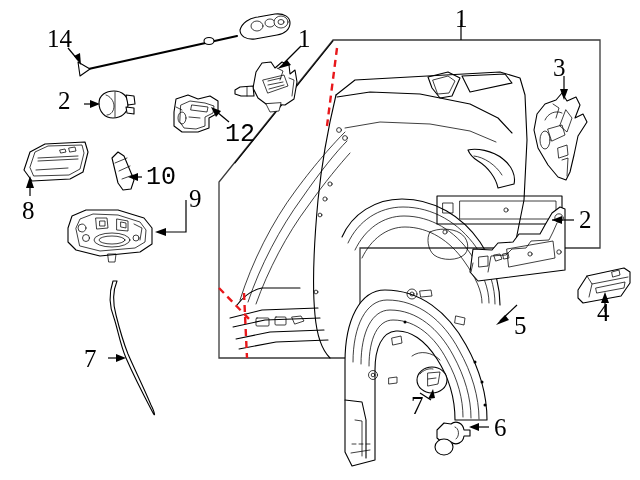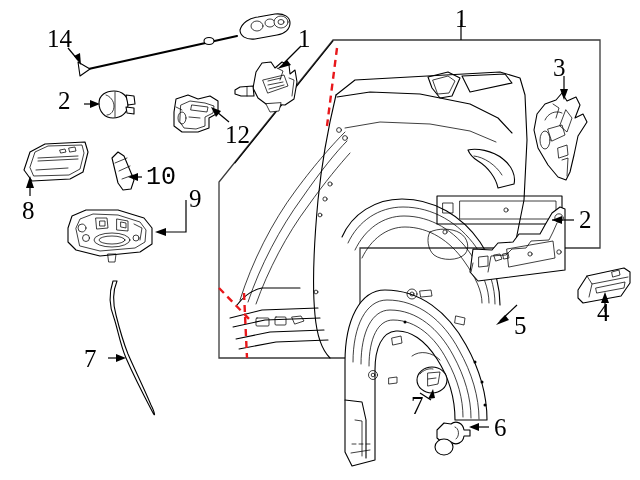--- a/index.html
+++ b/index.html
@@ -417,21 +417,21 @@
   <div class="callout-label" style="left:411px; top:393px;">7</div>
 
   <div class="callout-label" style="left:22px; top:198px;">8</div>
 
   <div class="callout-label" style="left:189px; top:186px;">9</div>
 
   <div class="callout-label" style="left:146px; top:165px;font-family:Liberation Mono, monospace;">10</div>
 
   <div class="callout-label" style="left:298px; top:26px;">1</div>
 
-  <div class="callout-label" style="left:225px; top:122px;">12</div>
+  <div class="callout-label" style="left:225px; top:122px;font-family:Liberation Mono, monospace;">12</div>
 
   <div class="callout-label" style="left:58px; top:88px;">2</div>
 
   <div class="callout-label" style="left:47px; top:26px;">14</div>
 
   <div class="callout-label" style="left:84px; top:346px;">7</div>
 
 </div>
 
 </body></html>

